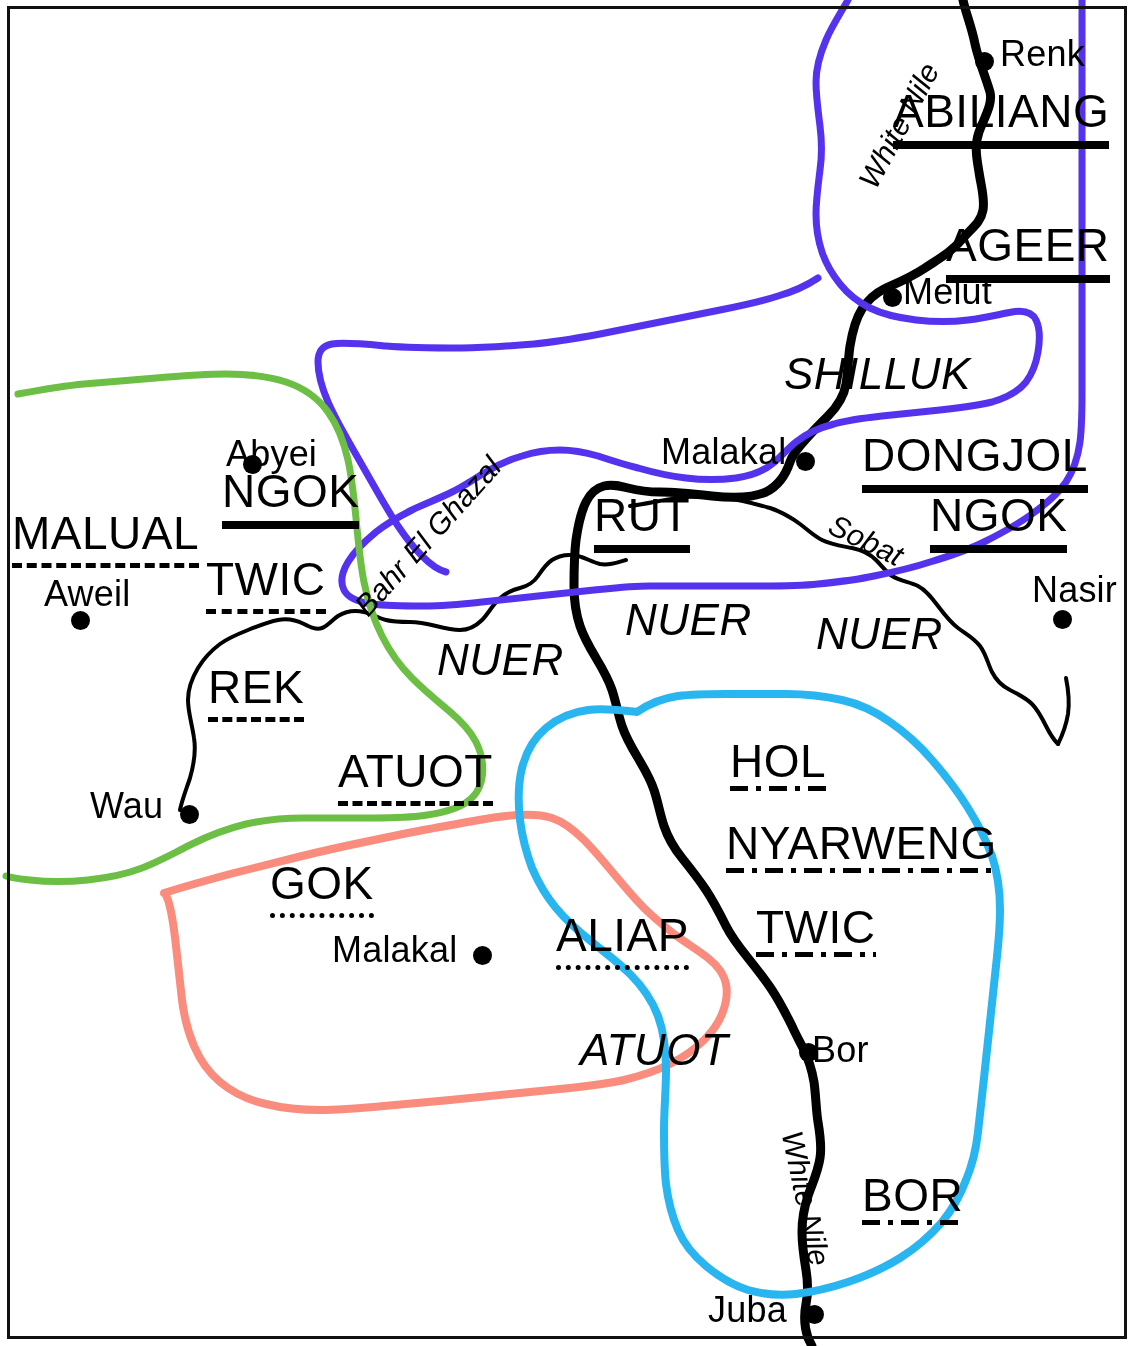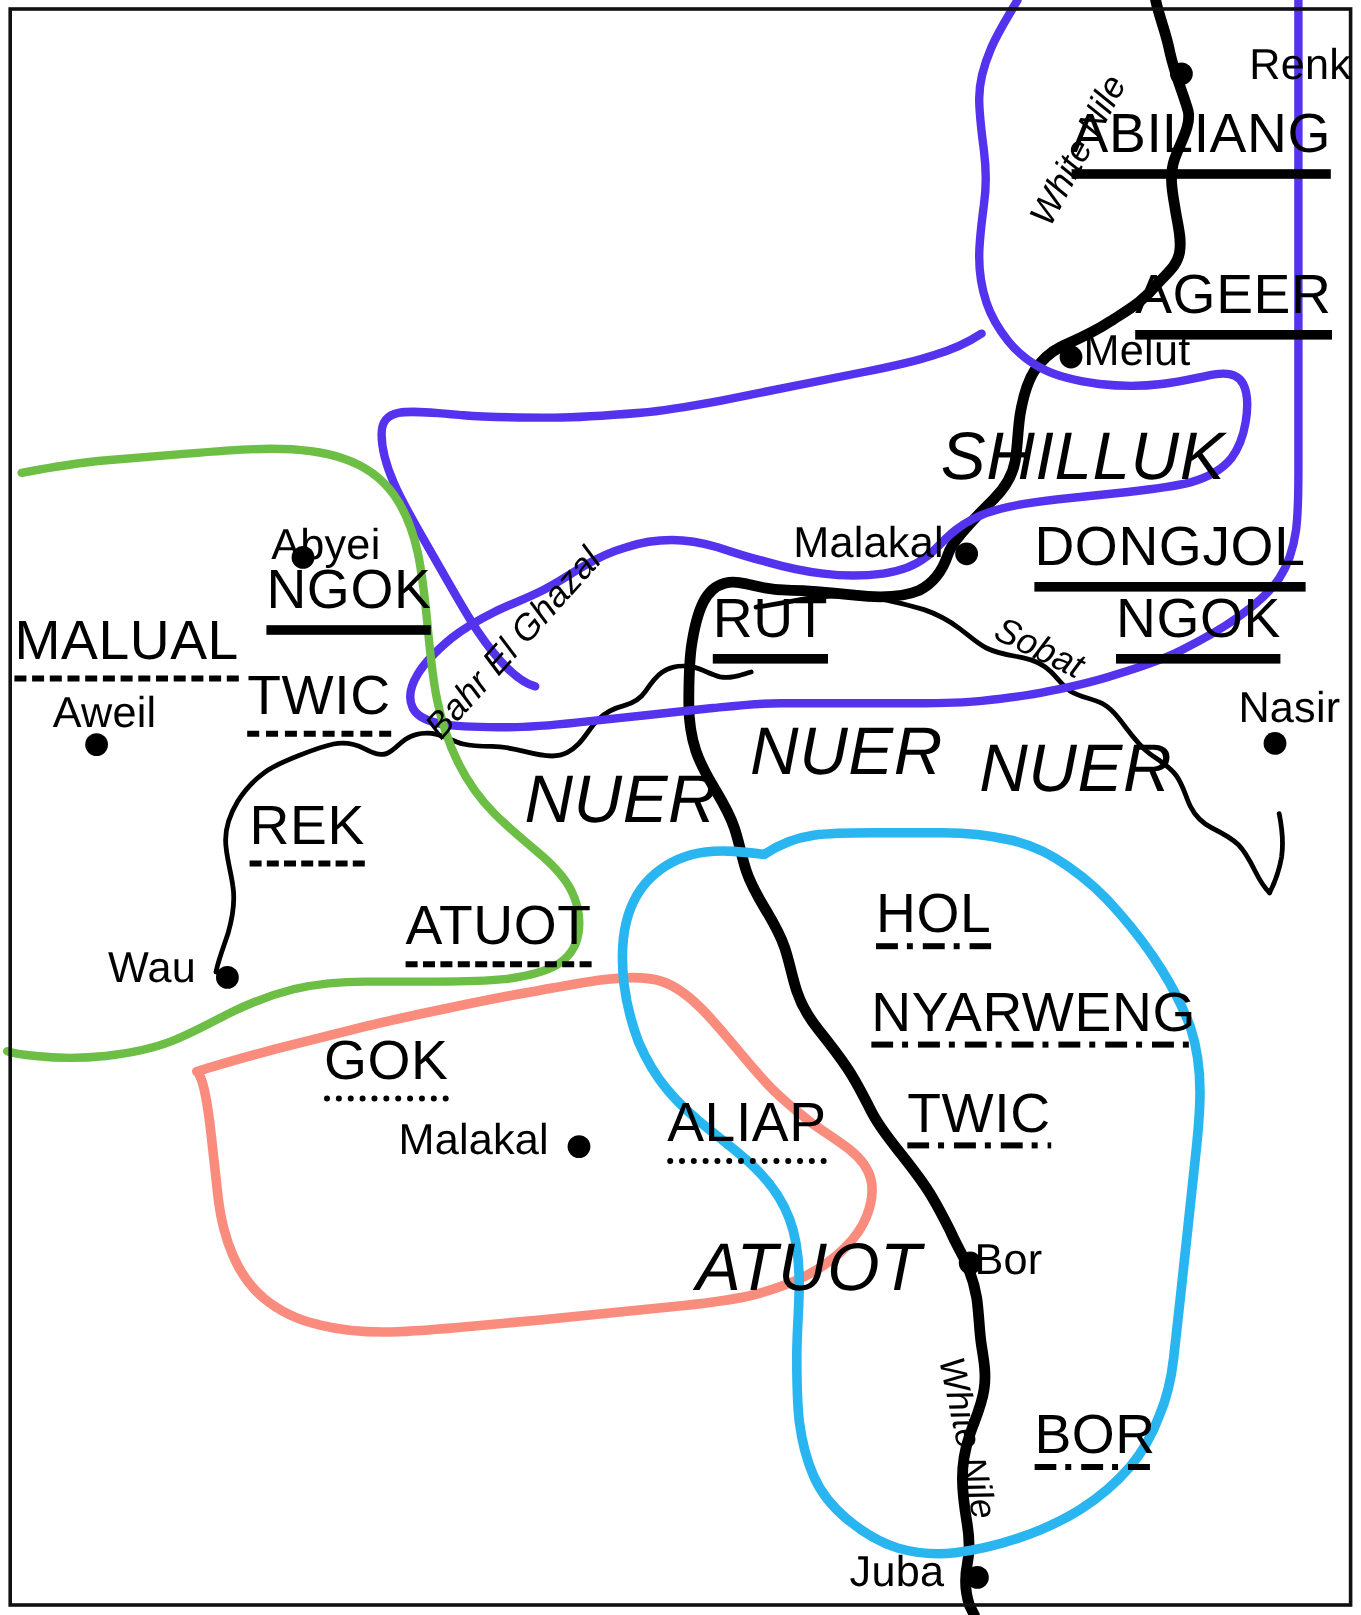--- a/index.html
+++ b/index.html
@@ -52,21 +52,21 @@
     border-bottom: 5px solid transparent;
     background-image: linear-gradient(to right,
         #000 0 18px, transparent 18px 26px,
         #000 26px 31px, transparent 31px 39px);
     background-size: 39px 5px;
     background-repeat: repeat-x;
     background-position: left bottom;
   }
   
   .ital {
-    font-size: 56px;
+    font-size: 44px;
     font-style: italic;
     letter-spacing: 0.5px;
   }
   
   .town {
     font-size: 36px;
     letter-spacing: 0.2px;
   }
   .dot {
     position: absolute;
@@ -378,21 +378,21 @@
   <div class="lbl grp u-dashdot" style="left:726px; top:820px;">NYARWENG</div>
   <div class="lbl grp u-dashdot" style="left:756px; top:904px;">TWIC</div>
   <div class="lbl grp u-dashdot" style="left:862px; top:1172px;">BOR</div>
 
   <div class="lbl ital" style="left:784px; top:352px;">SHILLUK</div>
   <div class="lbl ital" style="left:437px; top:638px;">NUER</div>
   <div class="lbl ital" style="left:625px; top:598px;">NUER</div>
   <div class="lbl ital" style="left:816px; top:612px;">NUER</div>
   <div class="lbl ital" style="left:580px; top:1028px;">ATUOT</div>
 
-  <div class="lbl town" style="left:1041px; top:36px;">Renk</div>
+  <div class="lbl town" style="left:1000px; top:36px;">Renk</div>
   <div class="dot" style="left:975px; top:52px;"></div>
 
   <div class="lbl town" style="left:903px; top:274px;">Melut</div>
   <div class="dot" style="left:883px; top:288px;"></div>
 
   <div class="lbl town" style="left:661px; top:434px;">Malakal</div>
   <div class="dot" style="left:796px; top:452px;"></div>
 
   <div class="lbl town" style="left:1032px; top:572px;">Nasir</div>
   <div class="dot" style="left:1053px; top:610px;"></div>

